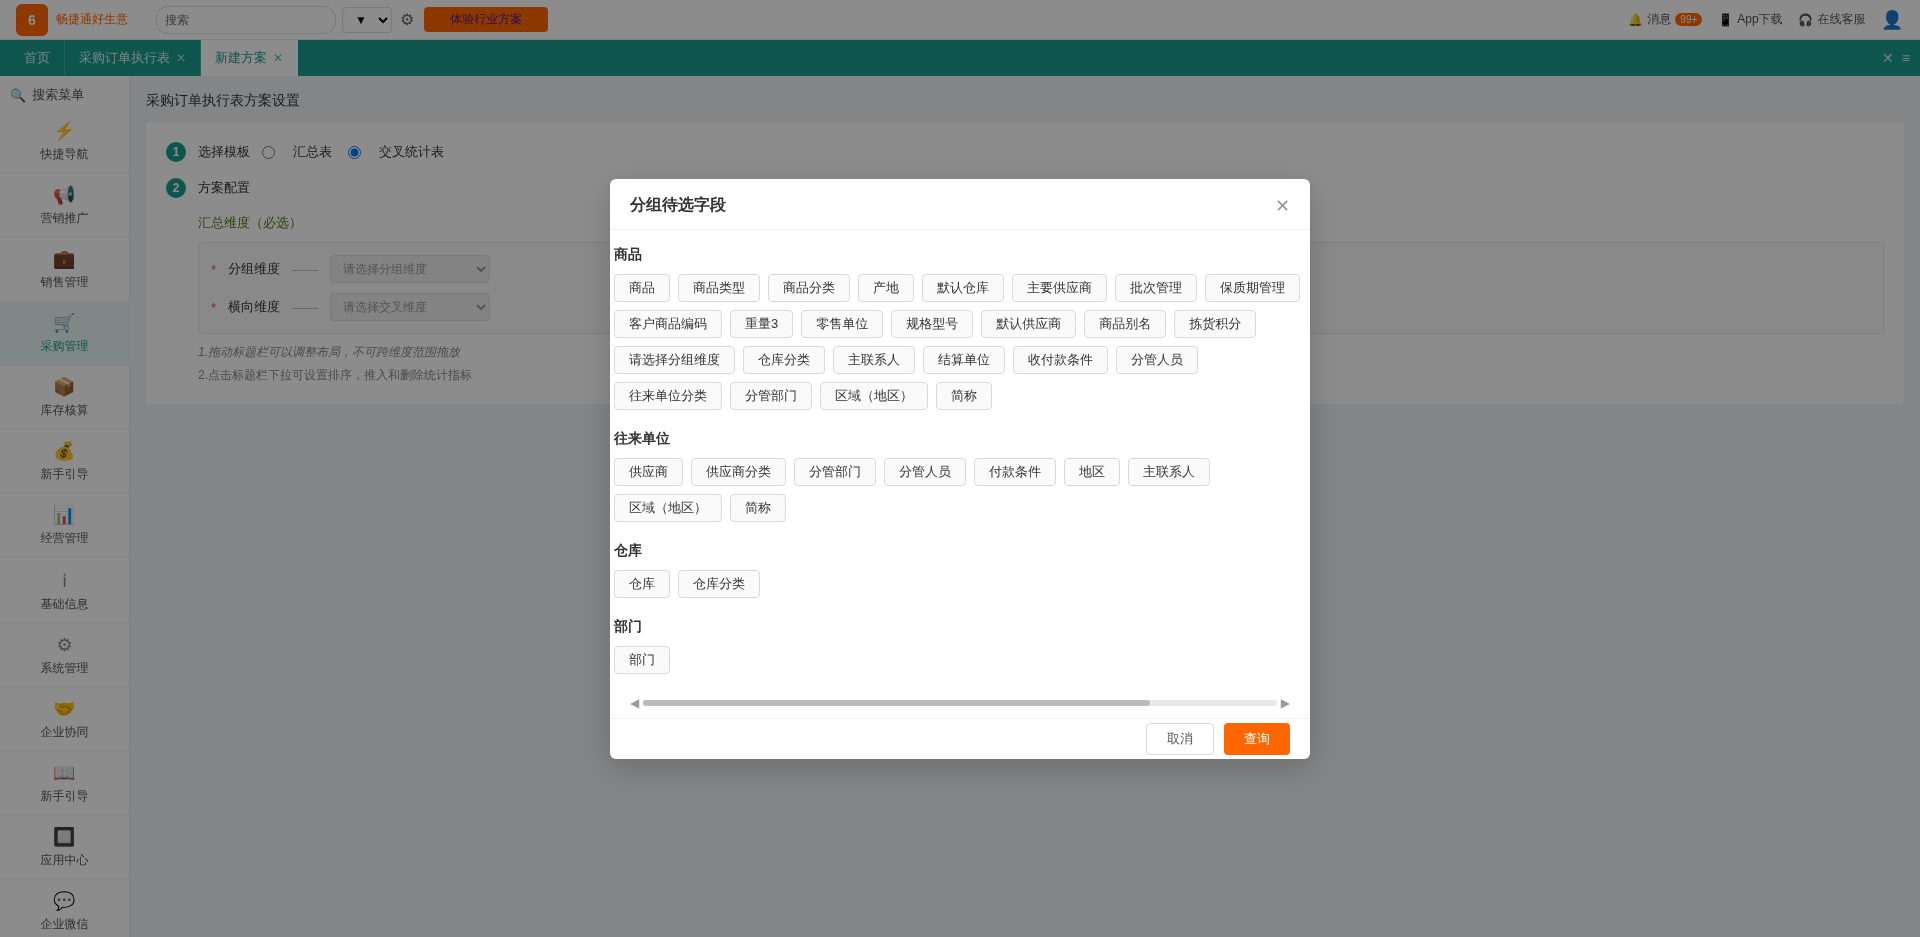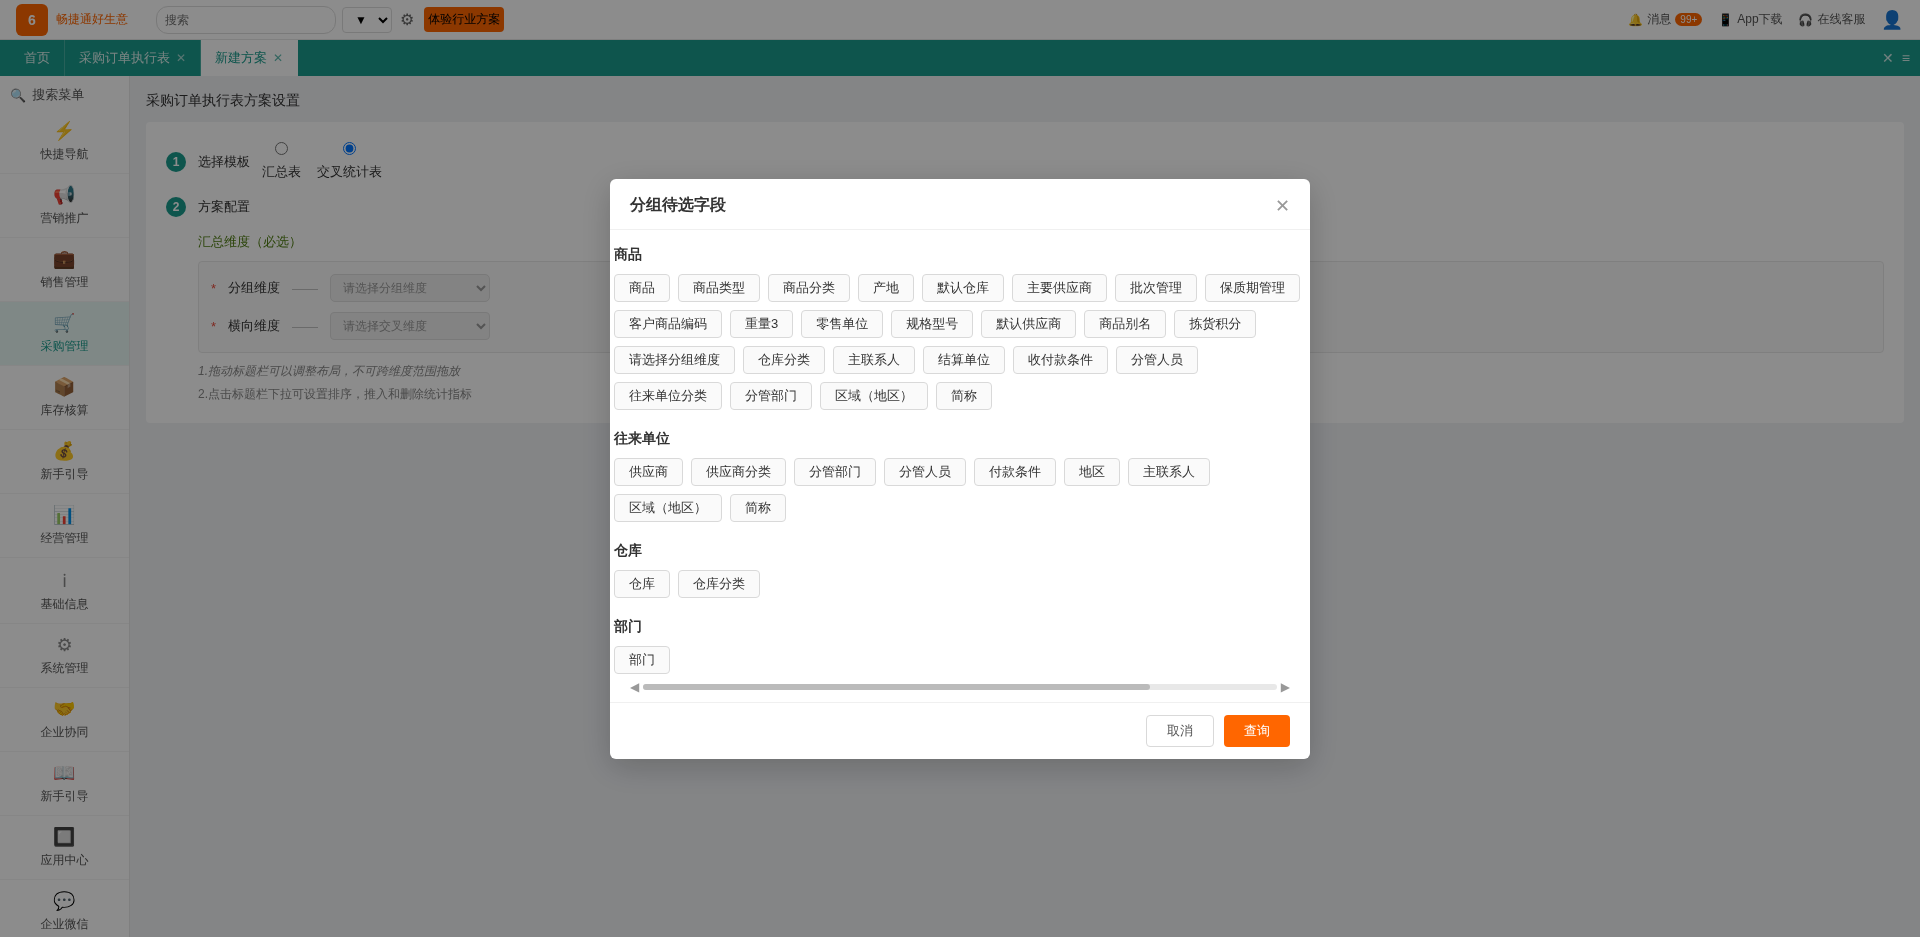--- a/index.html
+++ b/index.html
@@ -47,24 +47,24 @@
       font-size: 12px; cursor: pointer;
       background: #fff;
     }
     .topbar-gear {
       margin-left: 8px;
       color: #666; cursor: pointer; font-size: 16px;
     }
     .topbar-btn {
       margin-left: 10px;
       background: #f60;
-      color: #000000;
+      color: #4c1d95;
       border: none;
       border-radius: 4px;
-      padding: 4px 4px;
+      padding: 4px 26px;
       font-size: 12px;
       cursor: pointer;
     }
     .topbar-right {
       margin-left: auto;
       display: flex; align-items: center; gap: 16px;
     }
     .topbar-right-item {
       display: flex; align-items: center; gap: 4px;
       font-size: 12px; color: #555; cursor: pointer;
@@ -163,21 +163,21 @@
     }
     .step-num {
       background: #1a9b8c;
       color: #fff;
       width: 20px; height: 20px;
       border-radius: 50%;
       display: flex; align-items: center; justify-content: center;
       font-size: 12px; font-weight: bold;
     }
     .radio-group { display: flex; align-items: center; gap: 16px; }
-    .radio-item { display: flex; align-items: center; gap: 8px; font-size: 13px; cursor: pointer; flex-direction: column; }
+    .radio-item { display: flex; align-items: center; gap: 18px; font-size: 13px; cursor: pointer; }
 
     
     .overlay {
       position: fixed;
       top: 0; left: 0; right: 0; bottom: 0;
       background: rgba(0,0,0,0.45);
       z-index: 200;
       display: flex; align-items: center; justify-content: center;
     }
     .modal {
@@ -196,21 +196,21 @@
     .modal-title { font-size: 16px; font-weight: 600; color: #333; }
     .modal-close {
       font-size: 18px; color: #999; cursor: pointer;
     }
     .modal-body {
       flex: 1;
       overflow-y: auto;
       padding: 16px 4px;
     }
     .modal-footer {
-      padding: 12px 20px;
+      padding: 4px 20px;
       display: flex; justify-content: flex-end; gap: 10px;
       border-top: 1px solid #f0f0f0;
     }
 
     
     .modal-body::-webkit-scrollbar { width: 6px; }
     .modal-body::-webkit-scrollbar-thumb { background: #ccc; border-radius: 3px; }
 
     
     .field-section { margin-bottom: 20px; }

